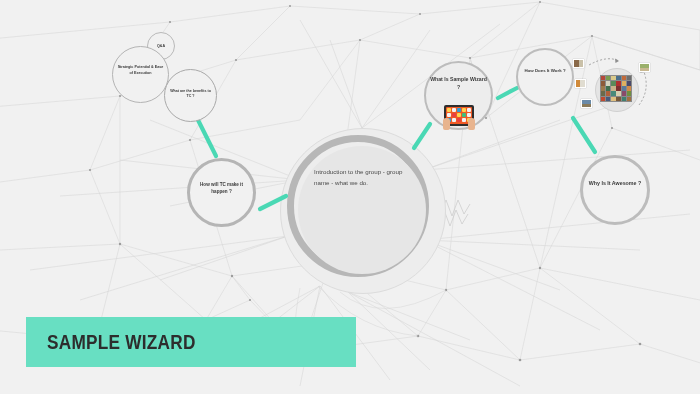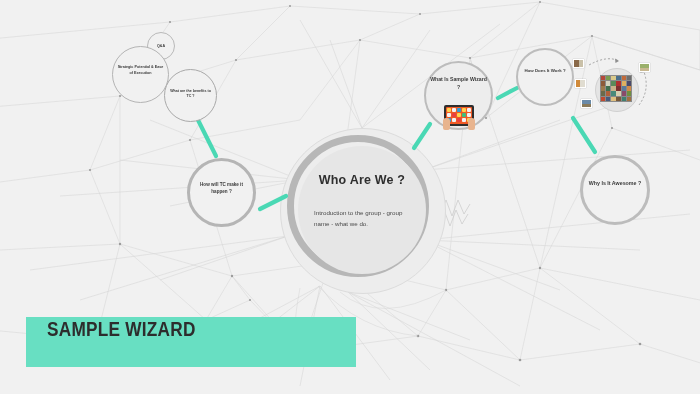--- a/index.html
+++ b/index.html
@@ -251,21 +251,21 @@
   #mini-photo-4 { left: 66px; top: 10px; }
 
   
   #title-banner {
     position: absolute;
     z-index: 9;
     left: 26px; top: 317px;
     width: 330px; height: 50px;
     background: #68dfc2;
     display: flex;
-    align-items: flex-start;
+    align-items: center;
   }
   #title-banner-text {
     margin-left: 21px;
     font-size: 21px;
     font-weight: bold;
     color: #2d2d2d;
     letter-spacing: .3px;
     transform: scaleX(.82);
     transform-origin: left center;
     white-space: nowrap;
@@ -350,21 +350,20 @@
       <line x1="260" y1="209" x2="286" y2="196"></line>
       <line x1="414" y1="148" x2="430" y2="124"></line>
       <line x1="498" y1="98" x2="517" y2="88"></line>
       <line x1="573" y1="118" x2="595" y2="152"></line>
     </g>
   </svg>
 
   <div class="hub" id="hub-outer-ring"></div>
   <div class="hub" id="hub-mid-ring"></div>
   <div class="hub" id="hub-inner">
-    <div id="hub-title">Who Are We ?</div>
     <div id="hub-subtitle">Introduction to the group - group name - what we do.</div>
   </div>
 
   <div class="node" id="node-qa">
     <div class="node-label">Q&amp;A</div>
   </div>
 
   <div class="node" id="node-strategic">
     <div class="node-label">Strategic Potential &amp; Ease of Execution</div>
   </div>

